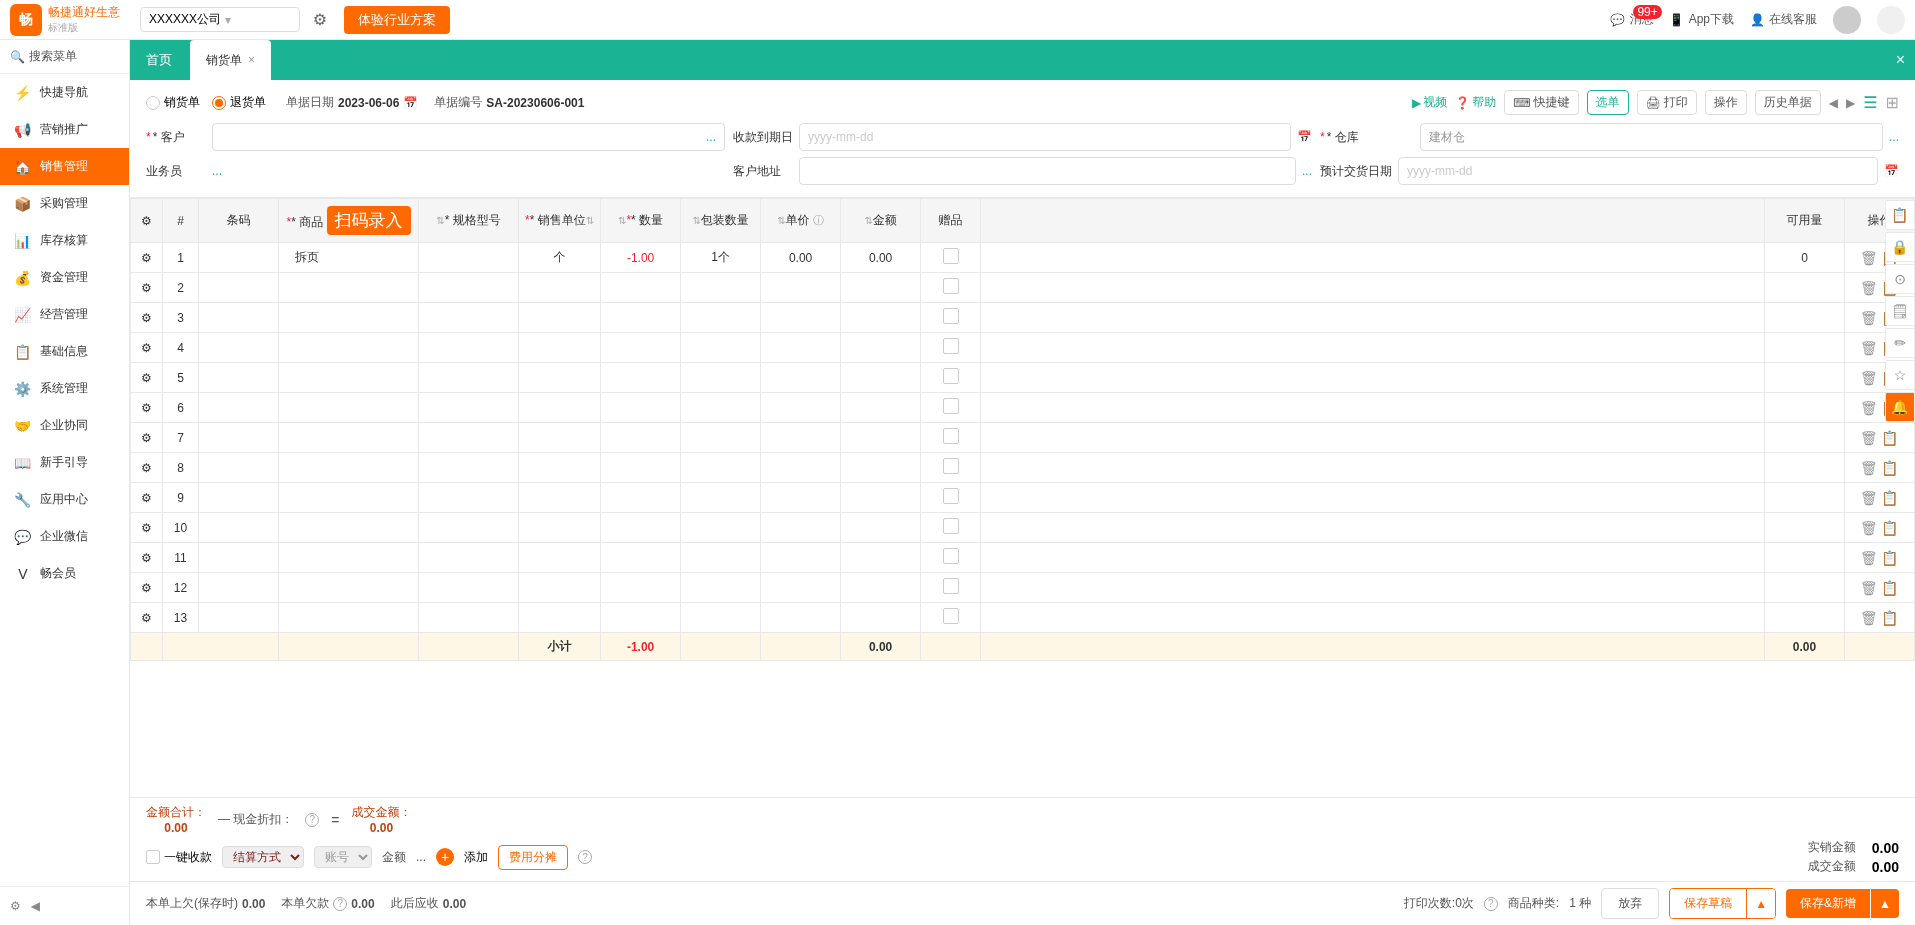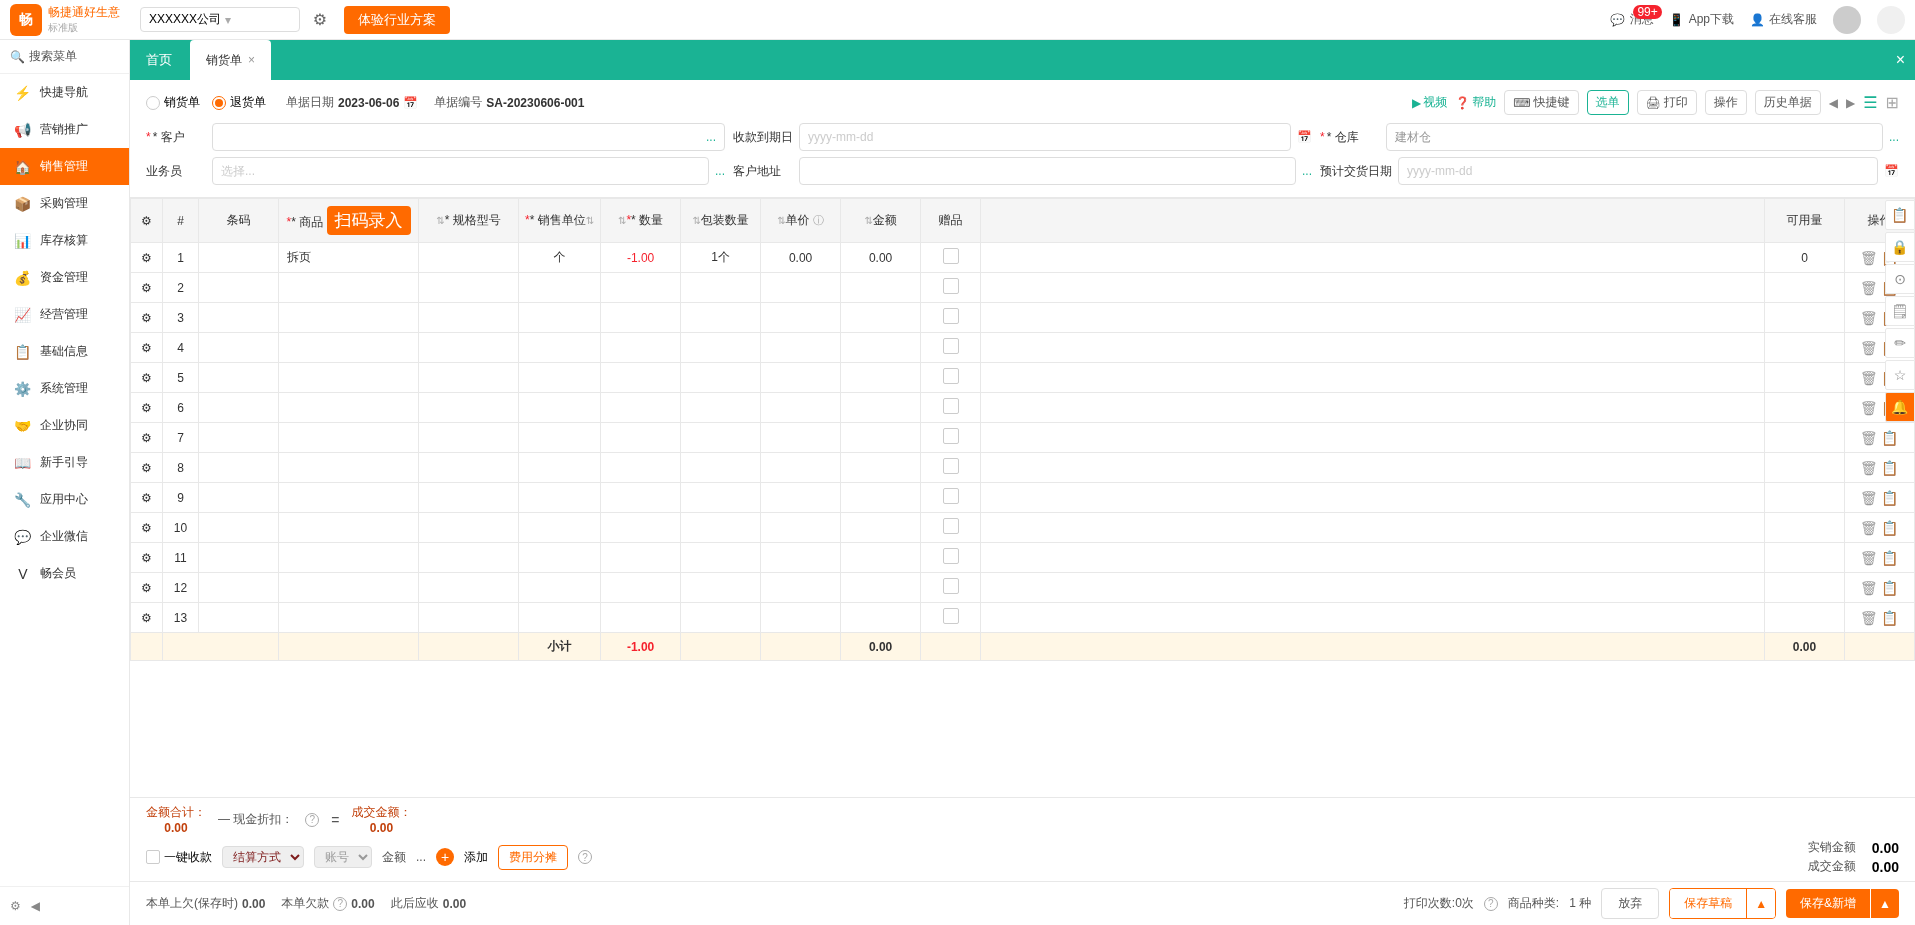--- a/index.html
+++ b/index.html
@@ -305,34 +305,31 @@
         </div>
         <div class="form-field">
           <span class="form-label">收款到期日</span>
           <div class="form-input" style="flex:1;color:#ccc;">
             <span>yyyy-mm-dd</span>
           </div>
           <span class="cal-icon">📅</span>
         </div>
         <div class="form-field" style="position:relative;">
           <span class="form-label"><span class="required">*</span><span>* 仓库</span></span>
-          <div class="form-input" style="flex:1;">
+          <div class="form-input" style="flex:1;margin-left:34px;">
             <span>建材仓</span>
           </div>
           <span class="form-input-dots">...</span>
 
         </div>
       </div>
 
       <div style="display:grid;grid-template-columns:1fr 1fr 1fr;gap:8px;margin-bottom:6px;">
         <div class="form-field">
           <span class="form-label">业务员</span>
-          <div class="form-input" style="flex:1;color:#ccc;">
-            <span>选择...</span>
-          </div>
           <span class="form-input-dots" style="color:#1ab394;cursor:pointer;">...</span>
         </div>
         <div class="form-field">
           <span class="form-label">客户地址</span>
           <div class="form-input" style="flex:1;"></div>
           <span class="form-input-dots">...</span>
         </div>
         <div class="form-field">
           <span class="form-label">预计交货日期</span>
           <div class="form-input" style="flex:1;color:#ccc;">
@@ -386,21 +383,21 @@
             <th class="col-ops">
               <span>操作</span>
             </th>
           </tr>
         </thead>
         <tbody id="table-body">
         <tr>
       <td>⚙</td>
       <td>1</td>
       <td></td>
-      <td style="text-align:left;padding-left:8px;">拆页</td>
+      <td style="text-align:left;padding-left:16px;">拆页</td>
       <td></td>
       <td>个</td>
       <td style="color:#f5222d">-1.00</td>
       <td>1个</td>
       <td>0.00</td>
       <td>0.00</td>
       <td><span style="width:16px;height:16px;border:1px solid #ccc;border-radius:2px;display:inline-block;"></span></td>
       <td></td>
       <td>0</td>
       <td>

